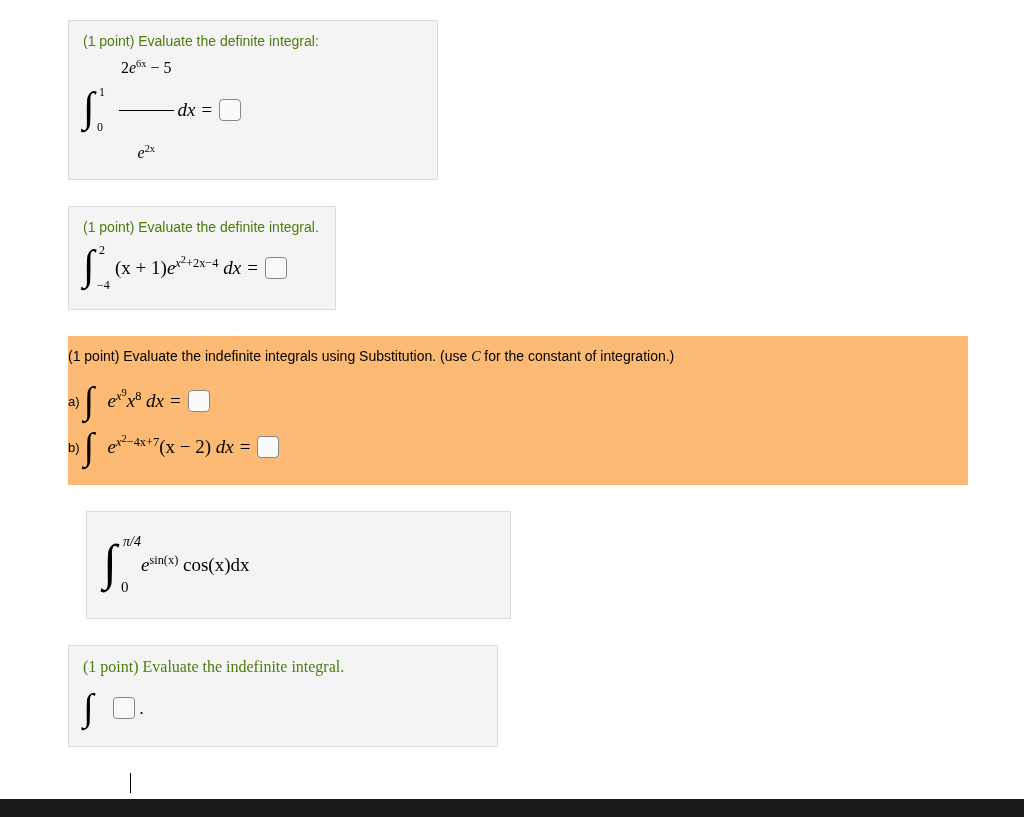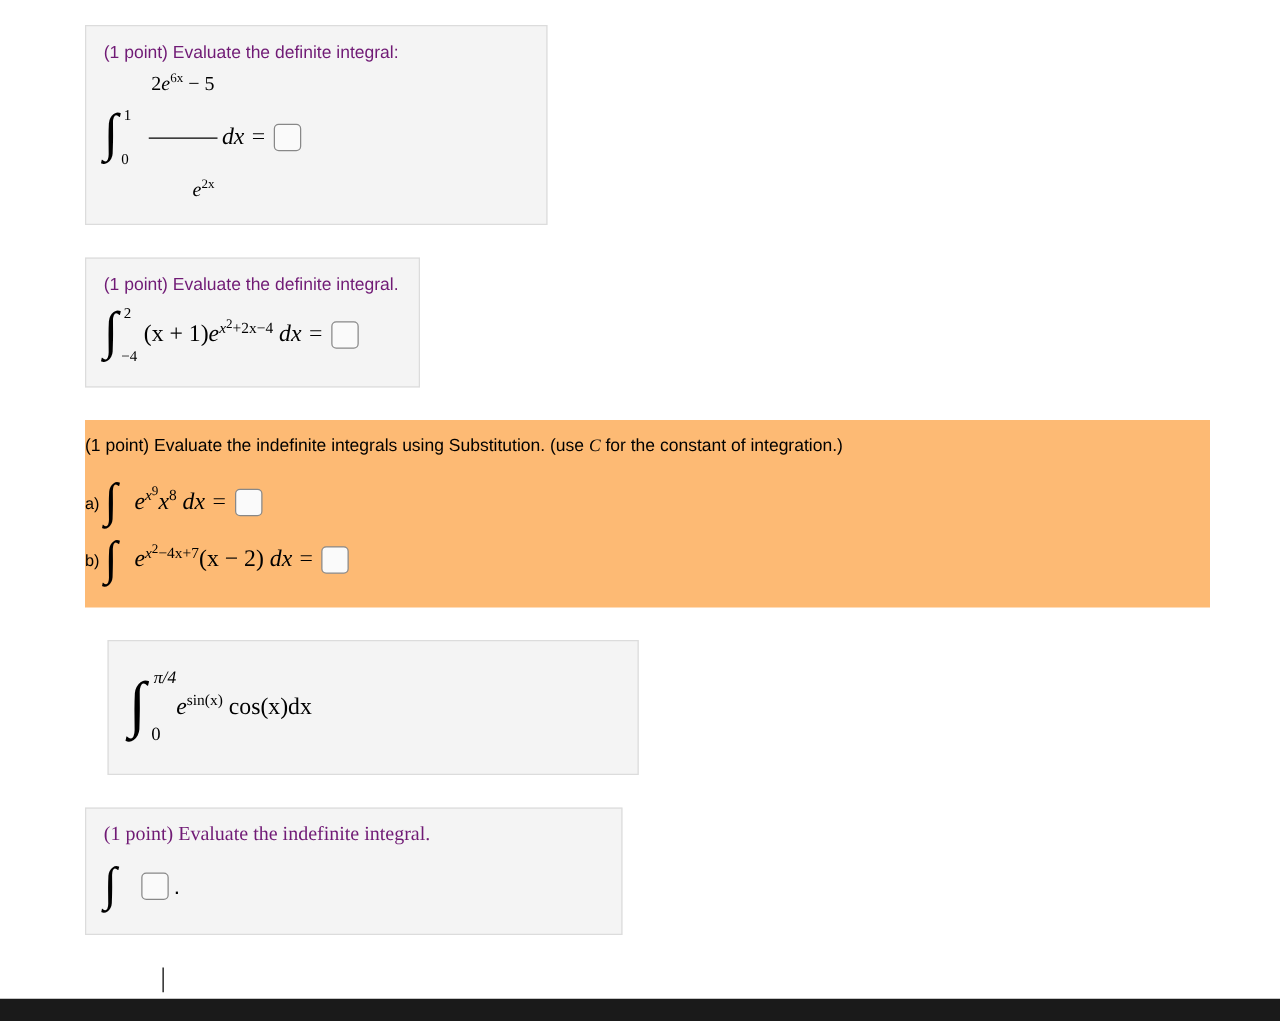--- a/index.html
+++ b/index.html
@@ -22,21 +22,21 @@
     margin-bottom: 26px;
   }
   .panel.w1 { width: 370px; }
   .panel.w2 { width: 268px; }
   .panel.w3 { width: 900px; background: #fdba74; border: none; padding-left: 0;}
   .panel.w3 .prompt-line { margin-bottom: 16px; color:#000;}
   .panel.w4 { width: 425px; margin-left: 18px;}
   .panel.w5 { width: 430px; }
   .prompt-line {
     margin-bottom: 10px;
-    color: #701a75;
+    color: #4d7c0f;
   }
   .mathrow {
     display: flex;
     align-items: center;
     margin-top: 6px;
     margin-bottom: 4px;
   }
   .int {
     display: flex;
     align-items: center;
@@ -64,21 +64,21 @@
   }
   .lower {
     position: absolute;
     bottom: -2px;
     left: 14px;
     font-size: 12px;
   }
   .frac {
     display: inline-flex;
     flex-direction: column;
-    align-items: flex-end;
+    align-items: center;
     vertical-align: middle;
     margin: 0 4px;
     line-height: 1.1;
     gap: 32px;
   }
   .frac .num, .frac .den {
     padding: 0 2px;
     font-size: 16px;
   }
   .frac .bar {

